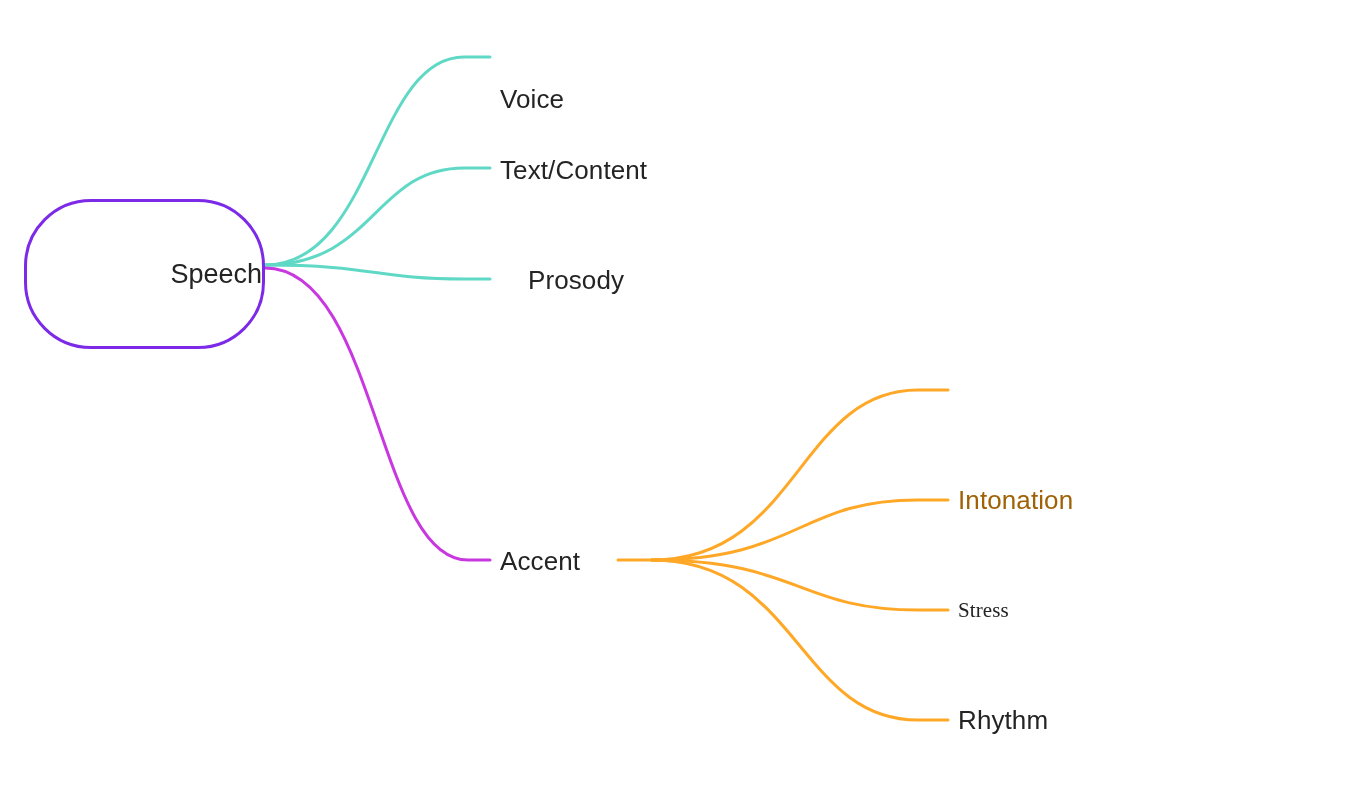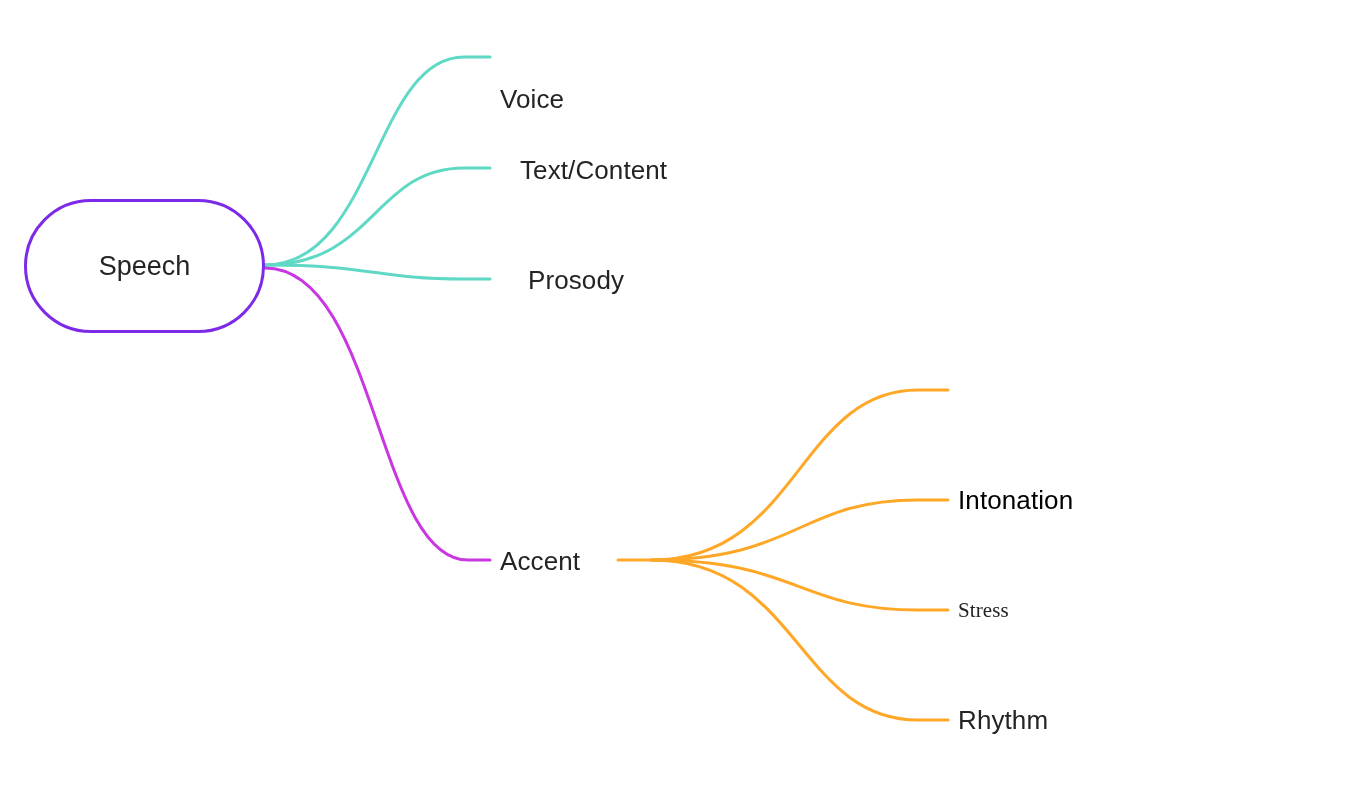--- a/index.html
+++ b/index.html
@@ -69,26 +69,26 @@
       </g>
     <g id="edges-orange">
         <path d="M 618 560 L 652 560" fill="none" stroke="#FFA726" stroke-width="3" stroke-linecap="round"></path>
         <path d="M 652 560 C 798.3 560, 798.3 390, 918 390 L 948 390" fill="none" stroke="#FFA726" stroke-width="3" stroke-linecap="round"></path>
         <path d="M 652 560 C 798.3 560, 798.3 500, 918 500 L 948 500" fill="none" stroke="#FFA726" stroke-width="3" stroke-linecap="round"></path>
         <path d="M 652 560 C 798.3 560, 798.3 610, 918 610 L 948 610" fill="none" stroke="#FFA726" stroke-width="3" stroke-linecap="round"></path>
         <path d="M 652 560 C 798.3 560, 798.3 720, 918 720 L 948 720" fill="none" stroke="#FFA726" stroke-width="3" stroke-linecap="round"></path>
       </g>
   </svg>
 
-  <div class="root-node-box" id="root-box" style="left: 24px; top: 199px; width: 241px; height: 134px; border-color: rgb(124, 42, 232); border-width: 3px; background: rgb(255, 255, 255); border-radius: 67px;">
+  <div class="root-node-box" id="root-box" style="left: 24px; top: 199px; width: 241px; height: 150px; border-color: rgb(124, 42, 232); border-width: 3px; background: rgb(255, 255, 255); border-radius: 67px; justify-content: flex-end;">
     <span class="root-node-text" id="root-text" style="font-size: 27px; color: rgb(36, 36, 36);">Speech</span>
   </div>
 
   <div class="node-label" id="label-voice" style="font-size: 26px; left: 500px; top: 59px; transform: translateY(-50%); color: rgb(36, 36, 36); margin-top: 40px;">Voice</div>
-  <div class="node-label" id="label-text-content" style="font-size: 26px; left: 500px; top: 170px; transform: translateY(-50%); color: rgb(36, 36, 36); margin-left: 20px;">Text/Content</div>
+  <div class="node-label" id="label-text-content" style="font-size: 26px; left: 500px; top: 170px; transform: translateY(-50%); color: rgb(36, 36, 36);">Text/Content</div>
   <div class="node-label" id="label-prosody" style="font-size: 26px; left: 500px; top: 280px; transform: translateY(-50%); color: rgb(36, 36, 36); margin-left: 28px;">Prosody</div>
   <div class="node-label" id="label-accent" style="font-size: 26px; left: 500px; top: 561px; transform: translateY(-50%); color: rgb(36, 36, 36);">Accent</div>
 
-  <div class="node-label" id="label-intonation" style="font-size: 26px; left: 958px; top: 500px; transform: translateY(-50%); color: #000000;">Intonation</div>
+  <div class="node-label" id="label-intonation" style="font-size: 26px; left: 958px; top: 500px; transform: translateY(-50%); color: #a16207;">Intonation</div>
   <div class="node-label" id="label-stress" style="font-size: 21px; left: 958px; top: 610px; transform: translateY(-50%); color: rgb(36, 36, 36); font-family: Liberation Serif, serif;">Stress</div>
   <div class="node-label" id="label-rhythm" style="font-size: 26px; left: 958px; top: 720px; transform: translateY(-50%); color: rgb(36, 36, 36);">Rhythm</div>
 
 </div>
 
 </body></html>

